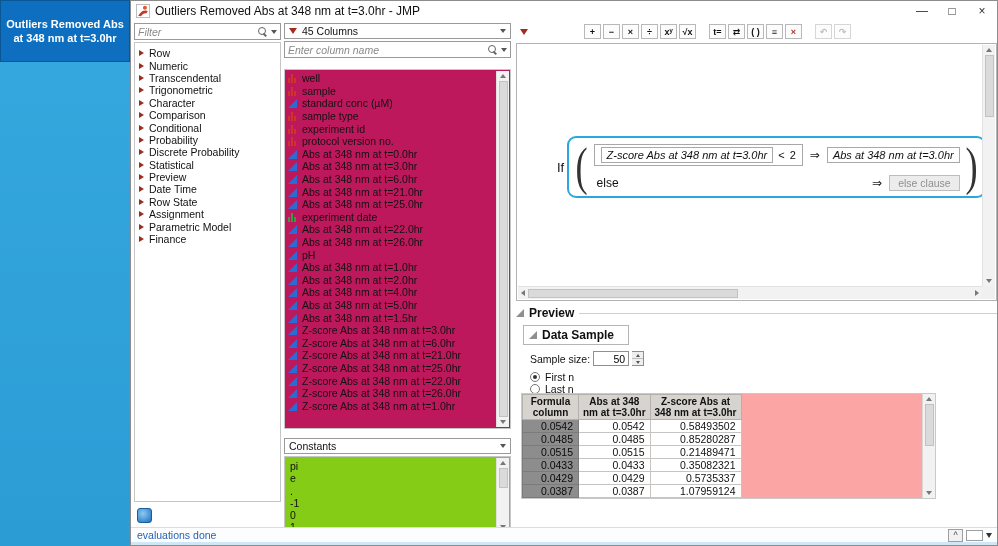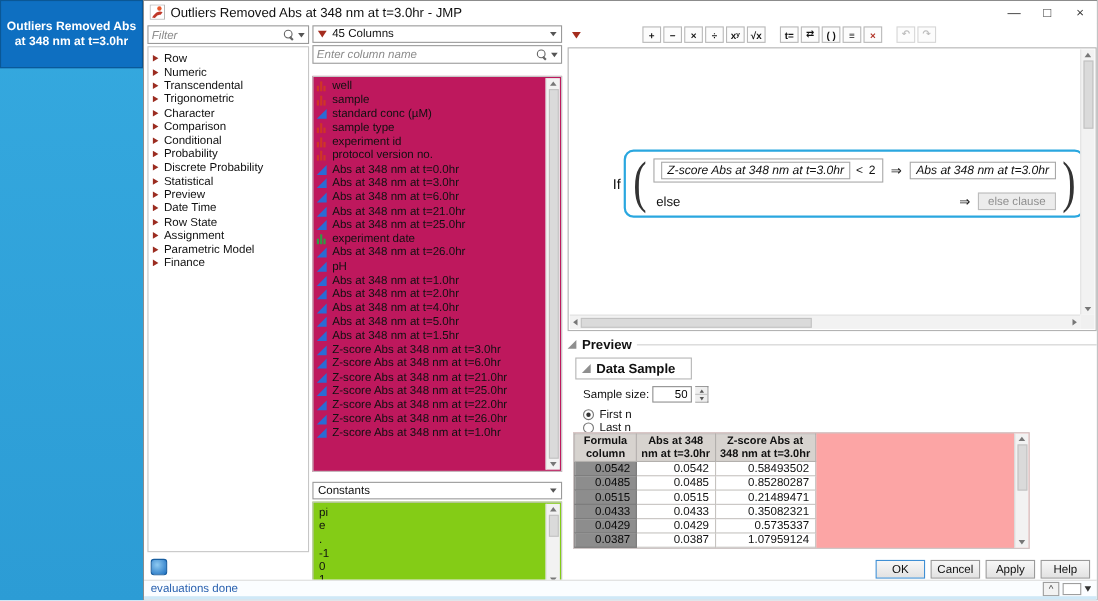--- a/index.html
+++ b/index.html
@@ -336,20 +336,24 @@
             <div class="col-item">
               <span class="col-icon continuous"></span>
               <span class="col-label">Abs at 348 nm at t=25.0hr</span>
             </div>
 
             <div class="col-item">
               <span class="col-icon ordinal"></span>
               <span class="col-label">experiment date</span>
             </div>
 
+            <div class="col-item">
+              <span class="col-icon continuous"></span>
+              <span class="col-label">Abs at 348 nm at t=22.0hr</span>
+            </div>
 
             <div class="col-item">
               <span class="col-icon continuous"></span>
               <span class="col-label">Abs at 348 nm at t=26.0hr</span>
             </div>
 
             <div class="col-item">
               <span class="col-icon continuous"></span>
               <span class="col-label">pH</span>
             </div>
@@ -595,26 +599,20 @@
             </table>
             <div class="tw-scroll">
               <span class="sb-up"></span>
               <span class="tw-thumb"></span>
               <span class="sb-spacer"></span>
               <span class="sb-down"></span>
             </div>
           </div>
         </div>
 
-        <div class="actions">
-          <span class="btn default">OK</span>
-          <span class="btn">Cancel</span>
-          <span class="btn">Apply</span>
-          <span class="btn">Help</span>
-        </div>
       </div>
     </div>
 
     <div class="statusbar">
       <span class="status-text">evaluations done</span>
       <span class="status-right">
         <span class="mini-btn">^</span>
         <span class="mini-box"></span>
         <span class="mini-caret"></span>
       </span>

